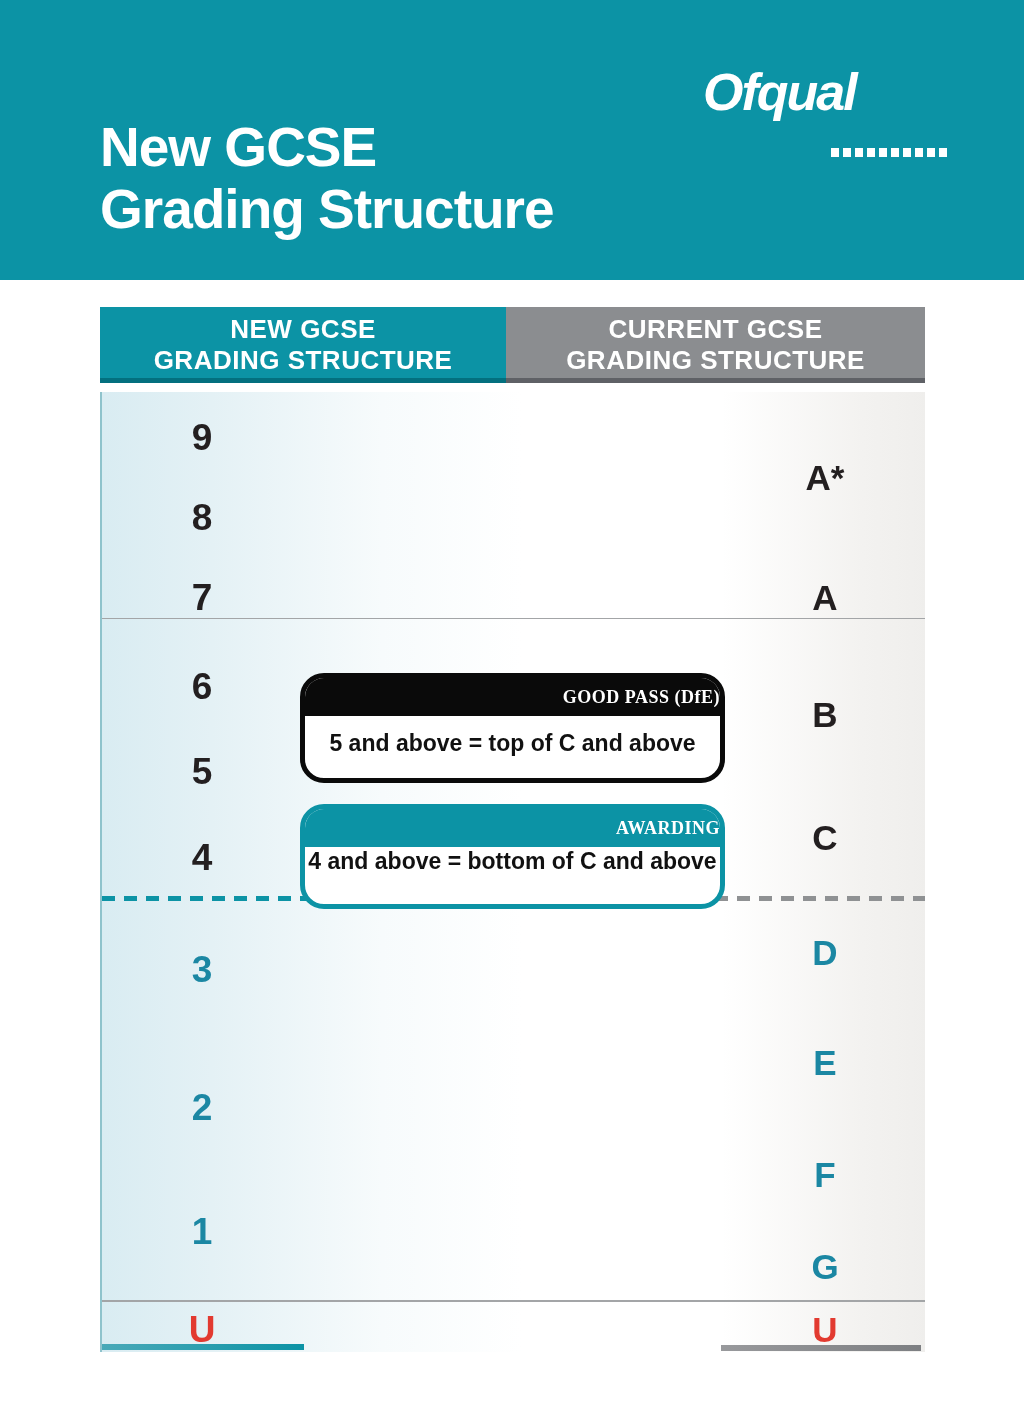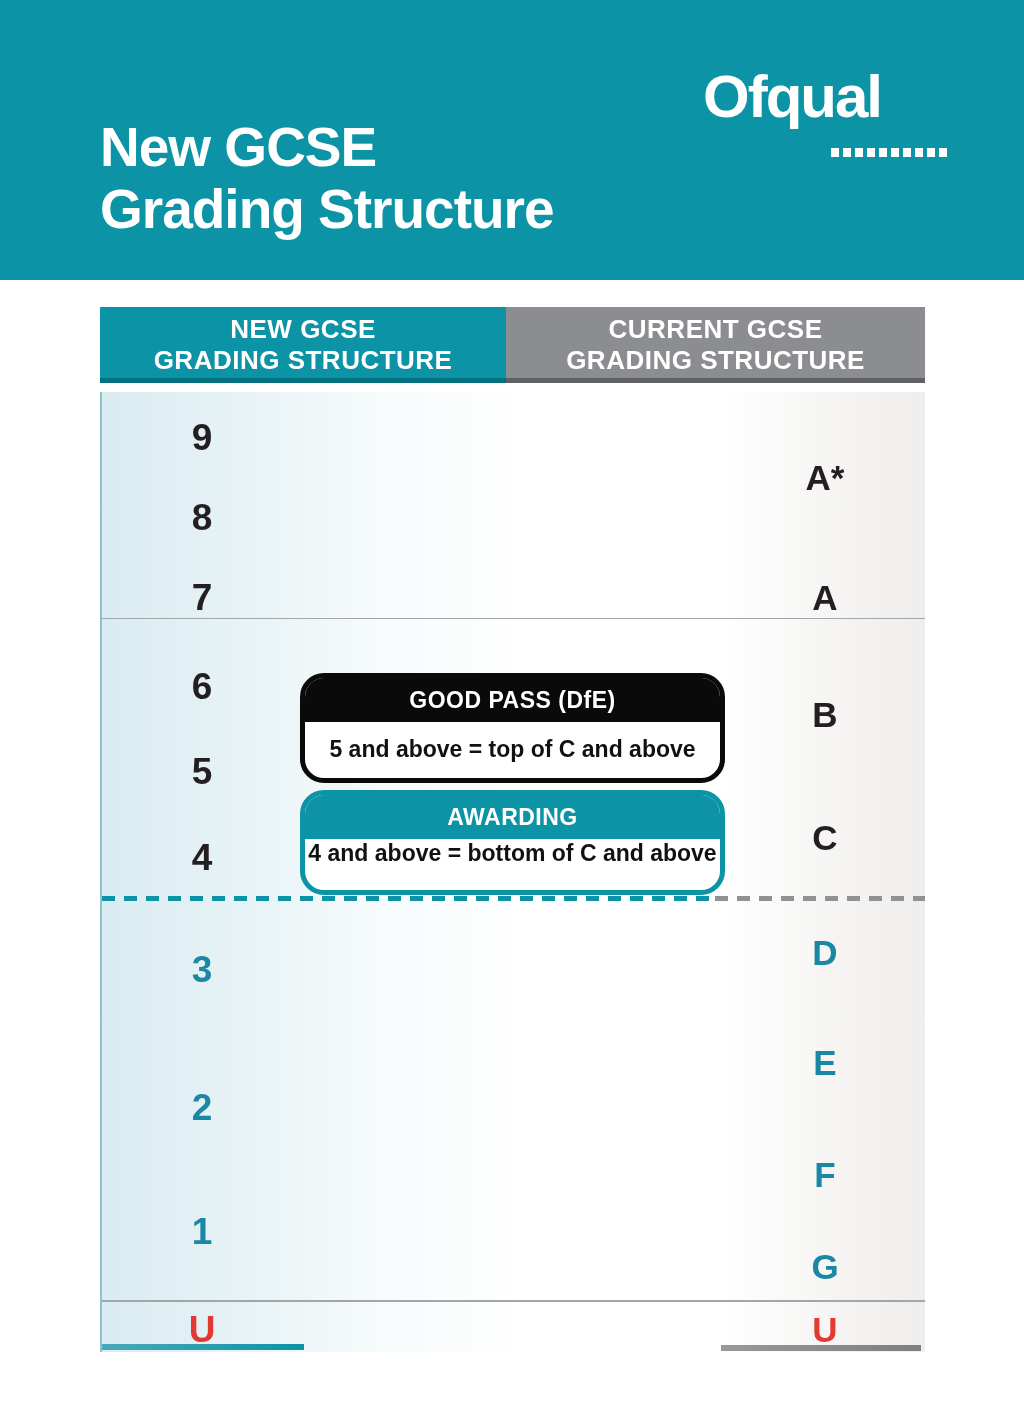--- a/index.html
+++ b/index.html
@@ -6,21 +6,21 @@
   .page {
     position:relative; width:1024px; height:1418px; overflow:hidden;
     background:#ffffff; font-family:"Liberation Sans", sans-serif;
   }
 
   
   .banner { position:absolute; left:0; top:0; width:1024px; height:280px; background:#0c93a5; }
   .banner-title { position:absolute; left:100px; top:116px; color:#ffffff;
     font-size:55px; font-weight:700; line-height:62px; letter-spacing:-1px; }
   .logo-text { position:absolute; left:703px; top:62px; color:#ffffff;
-    font-size:60px; font-weight:700; letter-spacing:-2px; }
+    font-size:52px; font-weight:700; letter-spacing:-2px;font-style:italic; }
   .logo-dots { position:absolute; left:831px; top:148px; width:117px; height:9px;
     background:repeating-linear-gradient(90deg,#ffffff 0 8px,transparent 8px 12px); }
 
   
   .col-headers { position:absolute; left:100px; top:307px; width:825px; height:76px; display:flex; }
   .colhead { box-sizing:border-box; color:#ffffff; text-align:center;
     font-size:26px; font-weight:700; line-height:31px; padding-top:7px; letter-spacing:0.5px; }
   .colhead.new { width:412px; background:#0c93a5; border-bottom:5px solid #03707f; }
   .colhead.current { width:425px; background:#8b8d90; border-bottom:5px solid #5f6166; }
 
@@ -47,27 +47,27 @@
   .dash.gray-seg { left:613px; width:210px;
     background:repeating-linear-gradient(90deg,#8f9193 0 13px,transparent 13px 22px); }
 
   .underline-bar { position:absolute; height:6px; }
   .underline-bar.new { left:0; top:952px; width:202px; background:linear-gradient(90deg,#4aa9b8,#0c93a5); }
   .underline-bar.current { left:619px; top:953px; width:200px; background:linear-gradient(90deg,#98999c,#7d7f82); }
 
   
   .callout { position:absolute; left:198px; width:425px; box-sizing:border-box;
     background:#ffffff; border-radius:24px; overflow:hidden; }
-  .callout .head { color:#ffffff; text-align:center; font-weight:700; font-size:23px;
-    padding:9px 0 8px; letter-spacing:0.5px; }
+  .callout .head { color:#ffffff; text-align:right; font-weight:700; font-size:18px;
+    padding:9px 0 8px; letter-spacing:0.5px;font-family:Liberation Serif, serif; }
   .callout .text { text-align:center; font-weight:700; font-size:23px; color:#111111; }
   .callout.good-pass { top:281px; height:110px; border:5px solid #0a0a0a; }
   .callout.good-pass .head { background:#0a0a0a; }
   .callout.good-pass .text { padding:14px 16px; }
-  .callout.awarding { top:398px; height:105px; border:5px solid #0c93a5; }
+  .callout.awarding { top:412px; height:105px; border:5px solid #0c93a5; }
   .callout.awarding .head { background:#0c93a5; }
   .callout.awarding .text { padding:1px 0; }
 </style>
 </head>
 <body>
 
 <div class="page">
 
   <div class="banner">
     <div class="banner-title">

